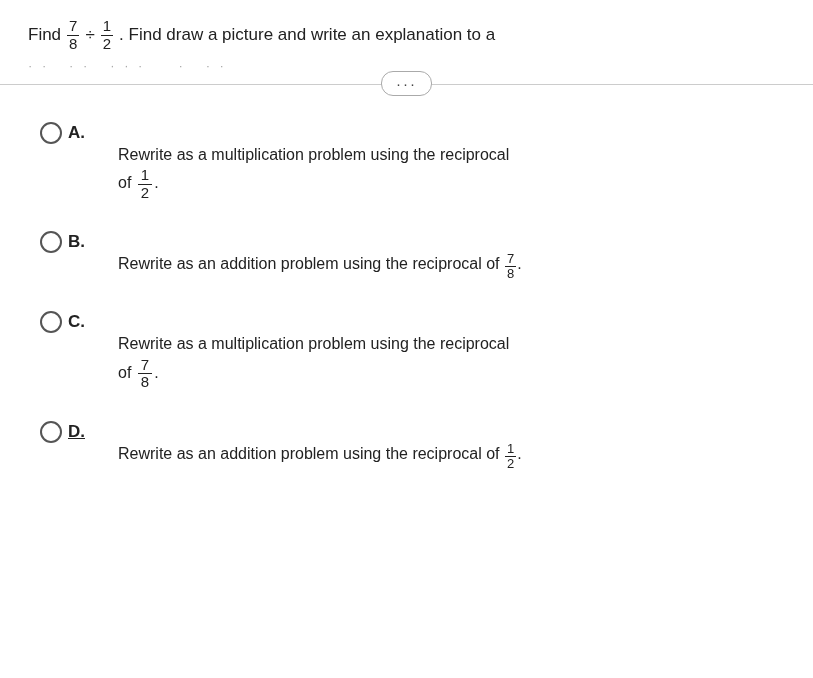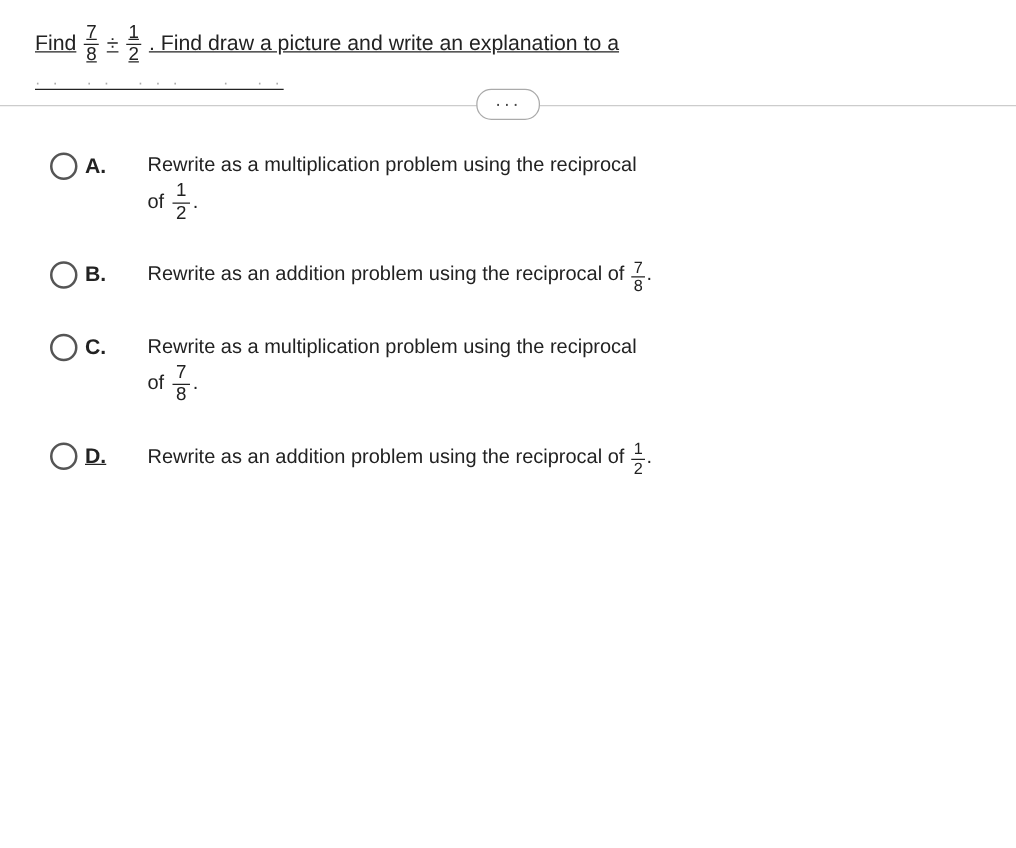--- a/index.html
+++ b/index.html
@@ -10,21 +10,20 @@
       color: #222;
       width: 813px;
       min-height: 678px;
       overflow-x: hidden;
     }
 
     .header-section {
       padding: 18px 28px 8px 28px;
       font-size: 17px;
       line-height: 1.5;
-      text-decoration: underline;
     }
 
     .header-section .problem-text {
       display: flex;
       align-items: center;
       flex-wrap: wrap;
       gap: 4px;
       font-size: 17px;
     }
 
@@ -109,20 +108,21 @@
       font-weight: bold;
       font-size: 17px;
       color: #222;
     }
 
     .option-content {
       flex: 1;
       font-size: 16px;
       line-height: 1.6;
       padding-top: 0;
+      margin-top: 22px;
     }
 
     .fraction-inline {
       display: inline-flex;
       flex-direction: column;
       align-items: center;
       vertical-align: middle;
       margin: 0 2px;
     }
     .fraction-inline .num {

